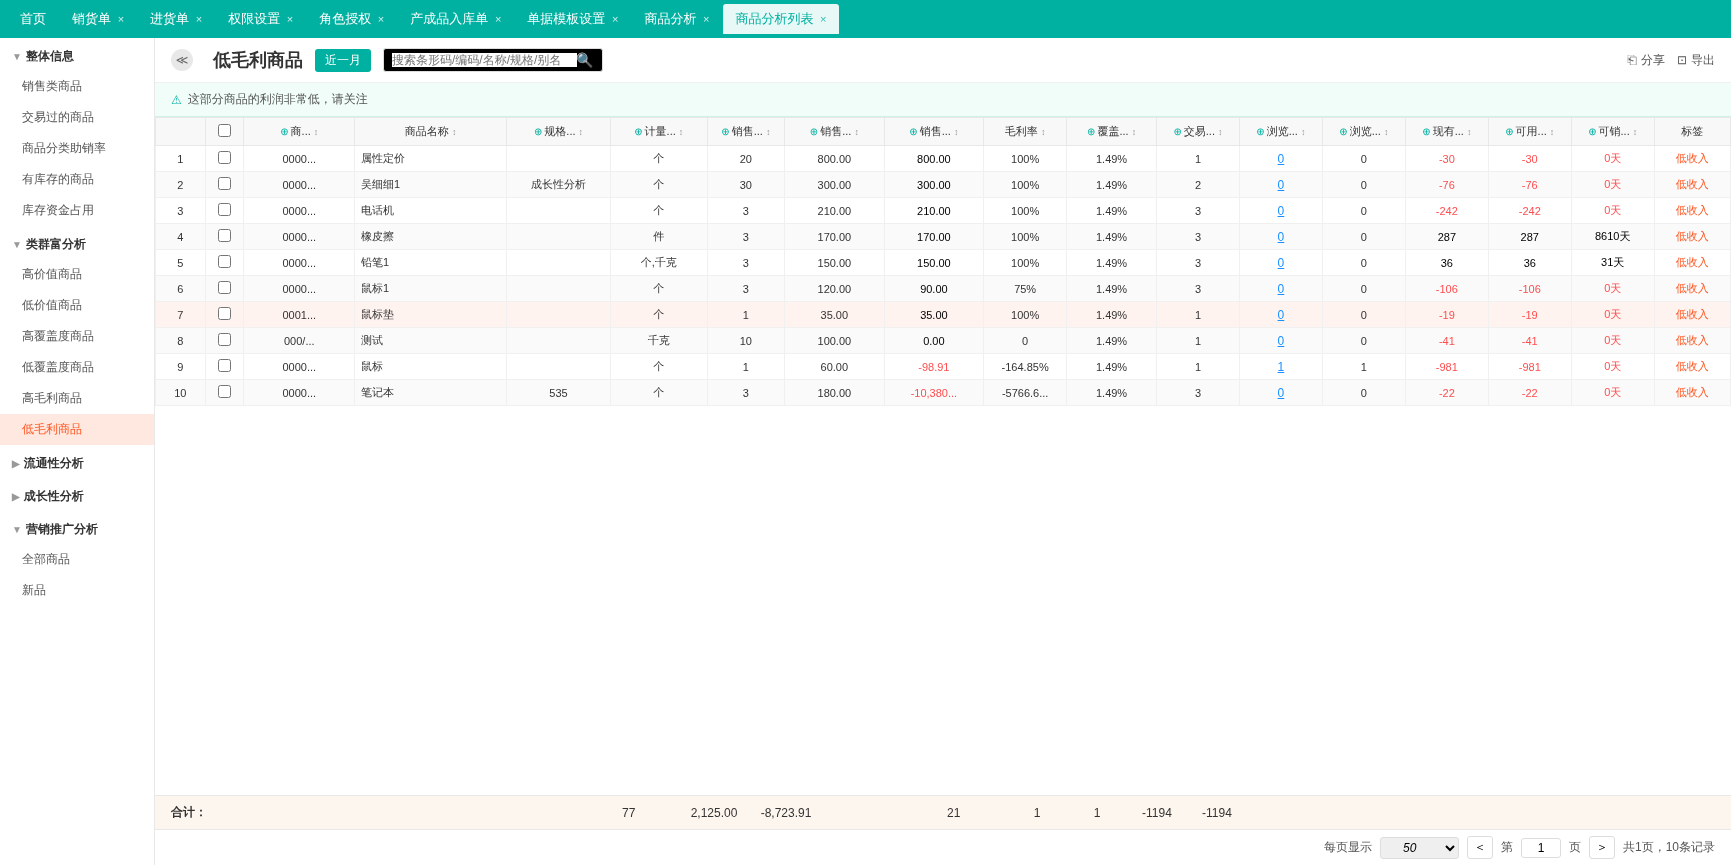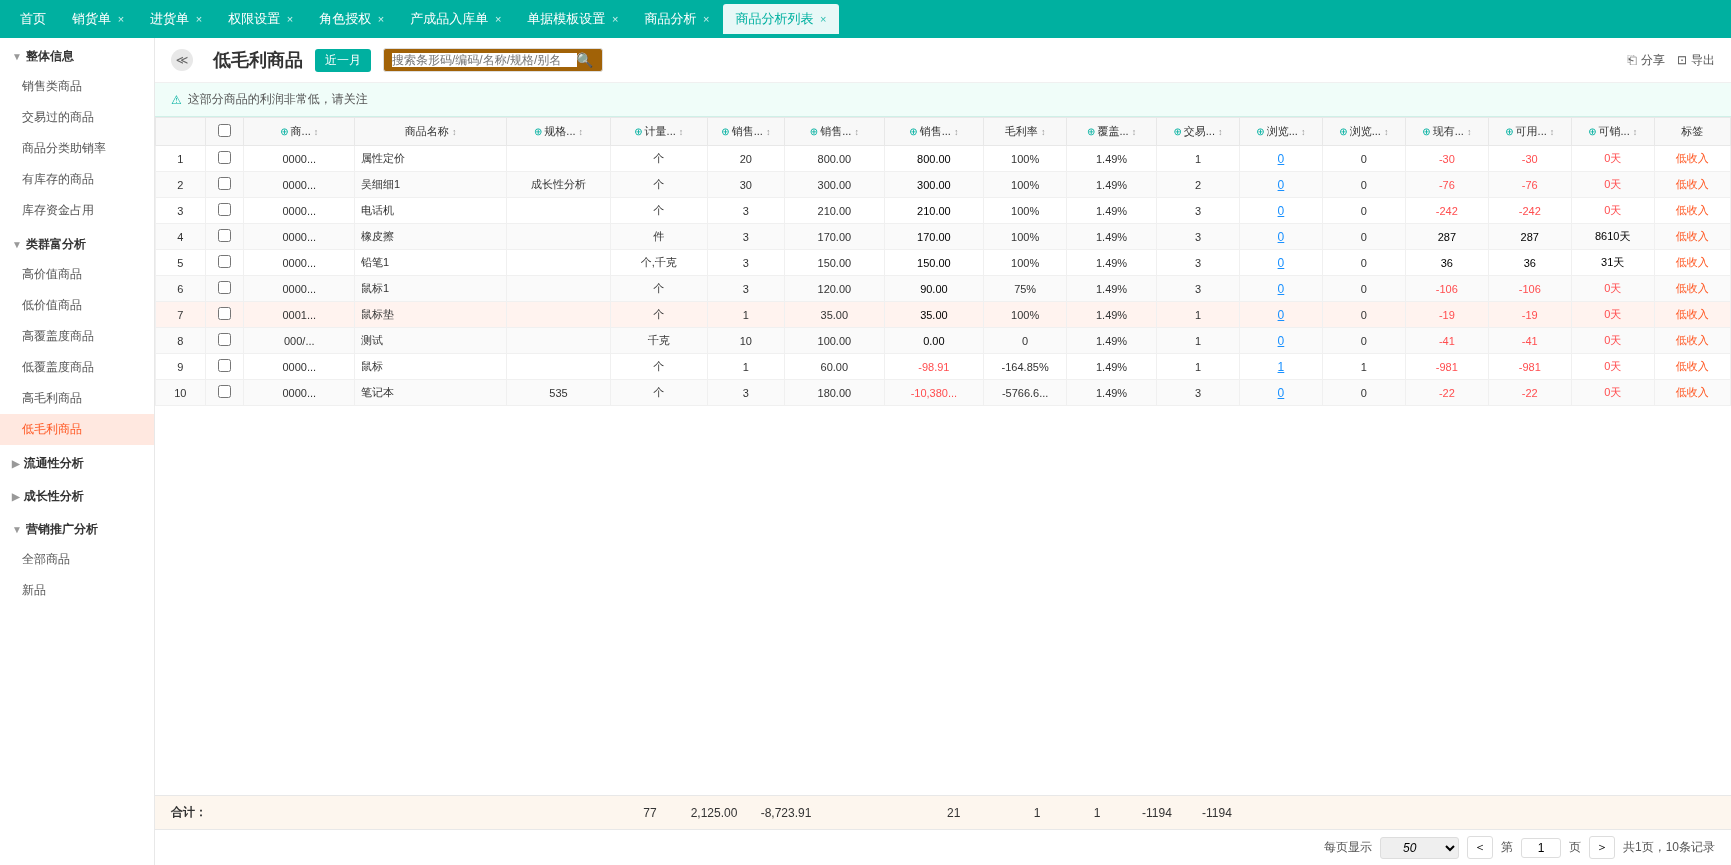--- a/index.html
+++ b/index.html
@@ -89,21 +89,21 @@
       cursor: pointer;
       font-size: 12px;
     }
     .search-box {
       display: flex;
       align-items: center;
       border: 1px solid #ddd;
       border-radius: 3px;
       padding: 3px 8px;
       width: 220px;
-      background: #a16207;
+      background: #000000;
     }
     .search-box input {
       border: none;
       outline: none;
       font-size: 12px;
       color: #999;
       width: 190px;
     }
     .search-icon { color: #ccc; font-size: 14px; }
     .header-actions {
@@ -582,21 +582,21 @@
 
     <div class="footer-summary">
       <span class="summary-label">合计：</span>
       <div style="display:flex; flex:1; align-items:center;">
         <span style="width:36px;text-align:center;"></span>
         <span style="width:28px;"></span>
         <span style="width:80px;"></span>
         <span style="width:110px;"></span>
         <span style="width:75px;"></span>
         <span style="width:70px;"></span>
-        <span style="width:56px; text-align:center;">77</span>
+        <span style="width:56px; text-align:left;">77</span>
         <span style="width:72px; text-align:center;">2,125.00</span>
         <span style="width:72px; text-align:center;">-8,723.91</span>
         <span style="width:60px;"></span>
         <span style="width:65px;"></span>
         <span style="width:60px; text-align:left;">21</span>
         <span style="width:60px; text-align:center;">1</span>
         <span style="width:60px; text-align:center;">1</span>
         <span style="width:60px; text-align:center;">-1194</span>
         <span style="width:60px; text-align:center;">-1194</span>
       </div>

